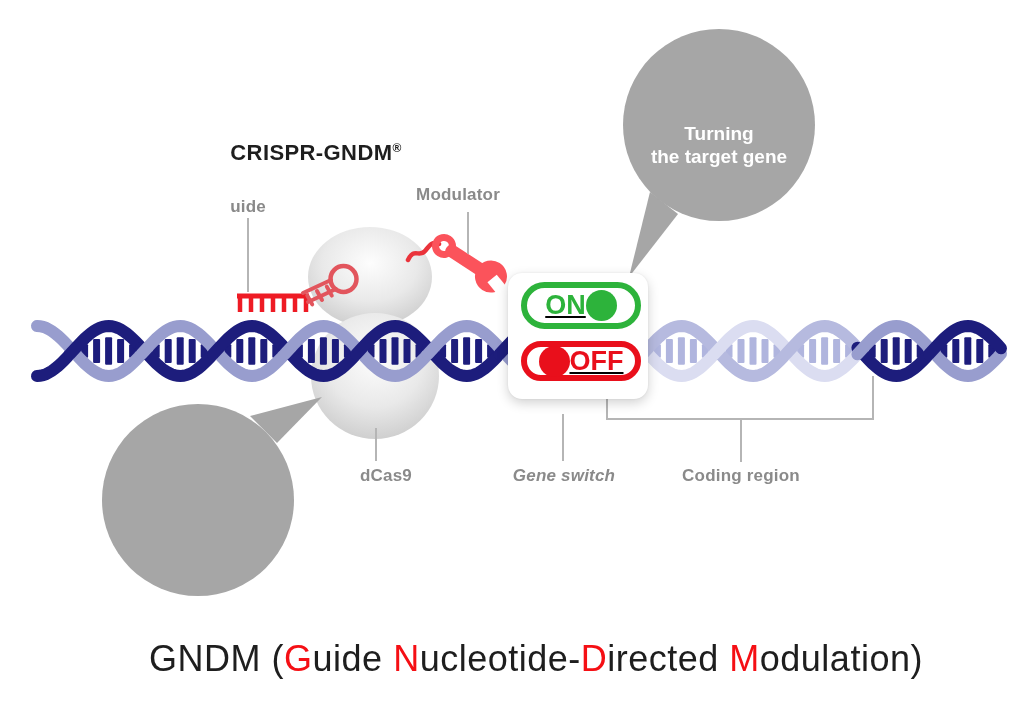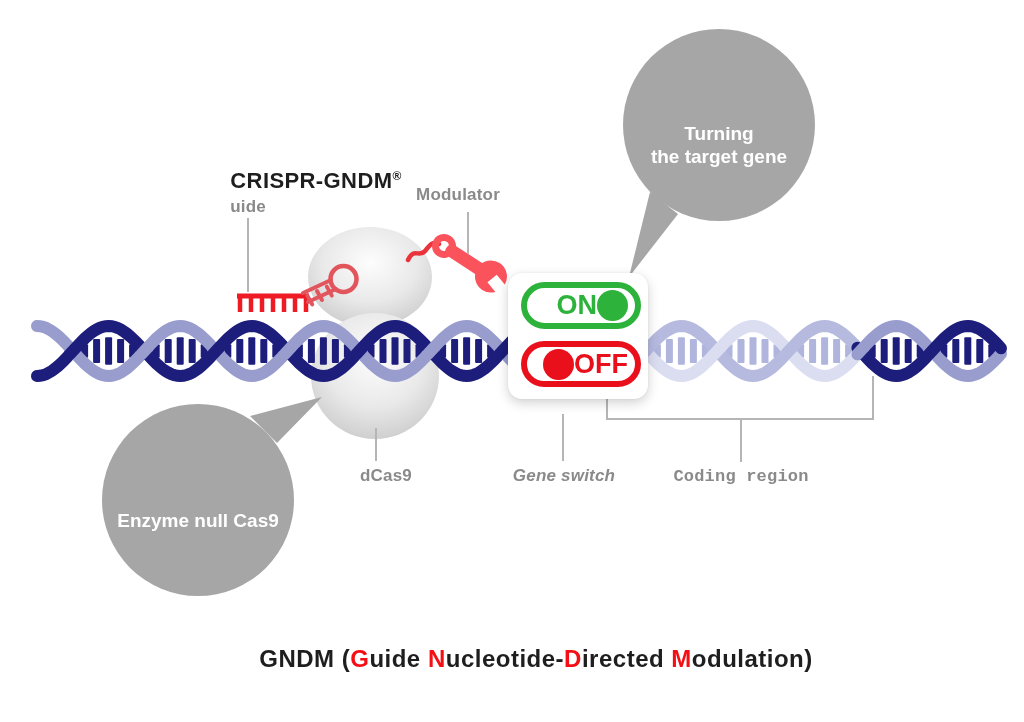--- a/index.html
+++ b/index.html
@@ -1,33 +1,33 @@
 <!DOCTYPE html>
 <html><head>
 <meta charset="utf-8">
 <style>
   html,body{margin:0;padding:0;background:#ffffff;}
   #stage{position:relative;width:1024px;height:722px;background:#ffffff;overflow:hidden;
          font-family:"Liberation Sans","DejaVu Sans",sans-serif;}
   #diagram-svg{position:absolute;left:0;top:0;z-index:1;}
   .abs{position:absolute;transform:translate(-50%,-50%);white-space:nowrap;z-index:2;}
   .lbl{color:#8a8a8a;font-weight:bold;font-size:17px;letter-spacing:.2px;}
-  .main-title{color:#1e1e1e;font-weight:bold;font-size:22px;letter-spacing:.4px;margin-top:28px;}
+  .main-title{color:#1e1e1e;font-weight:bold;font-size:22px;letter-spacing:.4px;}
   .main-title sup{font-size:12px;}
   .bubble-text{color:#ffffff;font-weight:bold;font-size:19px;line-height:23px;text-align:center;margin-top:18px;}
-  .footer-title{color:#1e1e1e;font-weight:bold;font-size:24px;letter-spacing:.5px;}
+  .footer-title{color:#1e1e1e;font-weight:normal;font-size:36px;letter-spacing:.5px;}
   .seg-red{color:#f50f14;}
   .seg-dark{color:#1e1e1e;}
   
   .switch-box{position:absolute;left:508px;top:273px;width:140px;height:126px;background:#ffffff;
               border-radius:14px;box-shadow:0 4px 12px rgba(0,0,0,.18), 0 0 2px rgba(0,0,0,.08);z-index:2;}
   .pill{position:absolute;left:13px;width:120px;box-sizing:border-box;display:flex;align-items:center;
-        justify-content:flex-end;border-radius:24px;padding:2px 7px;}
+        justify-content:center;border-radius:24px;padding:2px 7px;text-decoration:underline;}
   .pill-on{top:9px;height:47px;border:6px solid #2db33b;}
-  .pill-off{top:68px;height:46px;border:6px solid #e90f1b;}
+  .pill-off{top:68px;height:40px;border:6px solid #e90f1b;}
   .pill-label{font-weight:bold;font-size:27px;letter-spacing:0;}
   .pill-on .pill-label{color:#2db33b;}
   .pill-off .pill-label{color:#e90f1b;}
   .knob{width:31px;height:31px;border-radius:50%;}
   .knob-on{background:#2db33b;}
   .knob-off{background:#e90f1b;}
 </style>
 </head>
 <body>
 
@@ -191,28 +191,27 @@
   </svg>
 
   <div class="abs main-title" style="left:316px;top:153px;">
     <span>CRISPR-GNDM</span><sup>®</sup>
   </div>
 
   <div class="abs lbl" style="left:248px;top:207px;">uide</div>
   <div class="abs lbl" style="left:458px;top:195px;">Modulator</div>
   <div class="abs lbl" style="left:386px;top:476px;">dCas9</div>
   <div class="abs lbl" style="left:564px;top:476px;font-style:italic;">Gene switch</div>
-  <div class="abs lbl" style="left:741px;top:476px;font-family:Liberation Mono, monospace;">Coding region</div>
+  <div class="abs lbl" style="left:741px;top:476px;">Coding region</div>
 
   <div class="abs bubble-text" style="left:719px;top:127px;">
     <div>Turning</div>
     <div>the target gene</div>
   </div>
 
-  <div class="abs bubble-text" style="left:198px;top:502px;">Enzyme null Cas9</div>
 
   <div class="switch-box">
     <div class="pill pill-on">
       <span class="pill-label">ON</span>
       <span class="knob knob-on"></span>
     </div>
     <div class="pill pill-off">
       <span class="knob knob-off"></span>
       <span class="pill-label">OFF</span>
     </div>

